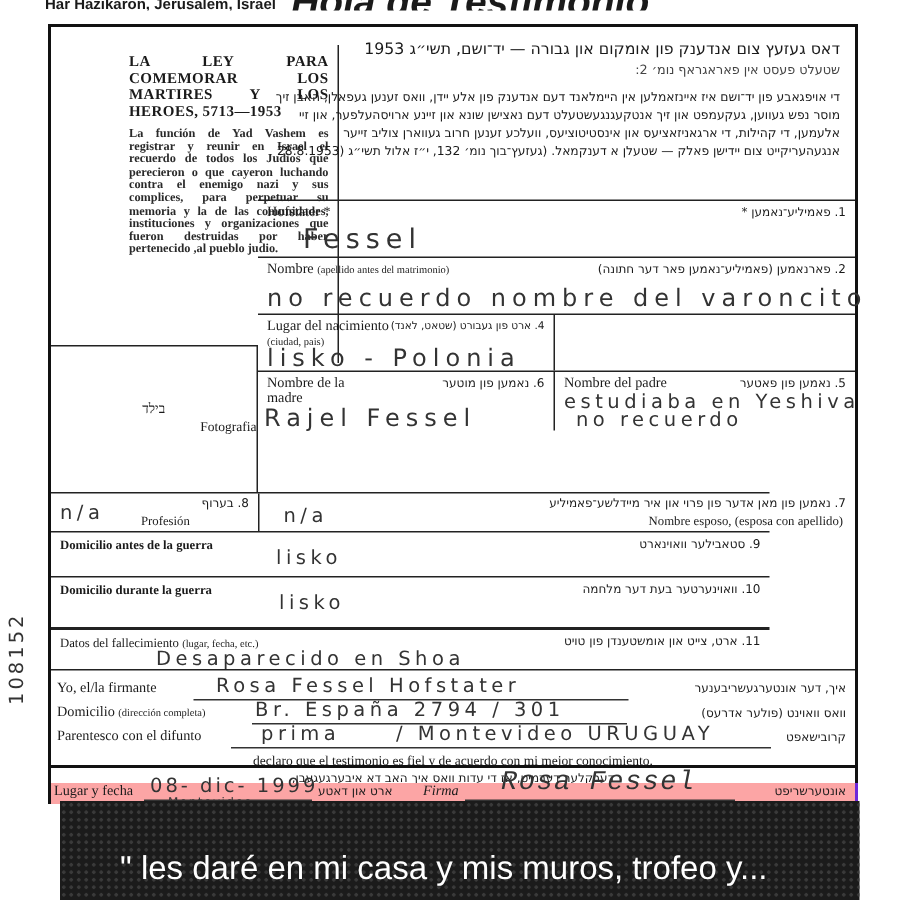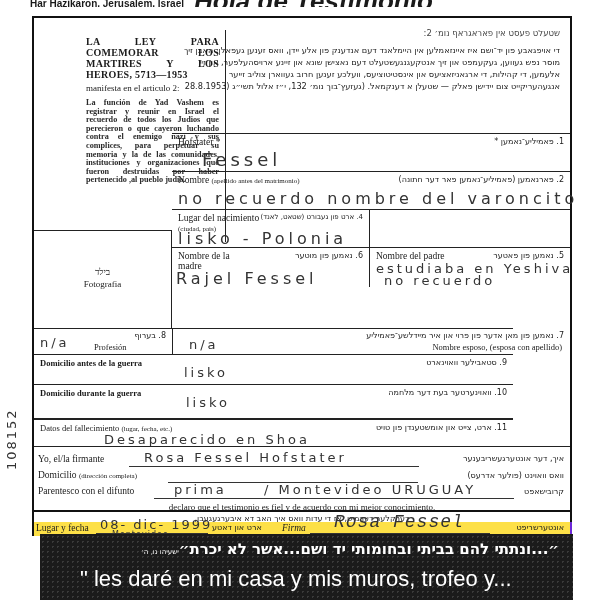--- a/index.html
+++ b/index.html
@@ -9,21 +9,21 @@
   .top-header .small { font-family:"Liberation Sans", sans-serif; font-size:10px; font-weight:bold; vertical-align:bottom; }
   .top-header .big { font-family:"Liberation Sans", sans-serif; font-size:26px; font-weight:bold; font-style:italic; margin-left:6px; line-height:16px; vertical-align:bottom; }
 
   .form { position:absolute; left:32px; top:16px; width:540px; height:496px; border:2px solid #111; box-sizing:border-box; }
   .law-box { position:absolute; left:0; top:12px; width:148px; height:212px; border-right:1.5px solid #222; box-sizing:border-box; padding:6px 6px 0 8px;margin-left:44px; }
   .law-title { font-size:10px; font-weight:bold; line-height:11px; text-align:justify; letter-spacing:0.3px; }
   .law-article { font-size:9px; line-height:12px; margin-top:2px; }
   .law-text { font-size:8.2px; line-height:8.6px; margin-top:5px; text-align:justify; font-weight:bold; color:#2a2a2a; }
   .photo-box { position:absolute; left:0; top:212px; width:138px; height:98px; border-top:1.5px solid #222; border-right:1.5px solid #222; box-sizing:border-box; text-align:center; }
   .photo-box .heb { position:absolute; top:36px; width:100%; font-size:9px; }
-  .photo-box .lbl { position:absolute; top:48px; width:100%; font-size:9px; }
+  .photo-box .lbl { position:absolute; top:48px; width:100%; font-size:9px;text-align:right; }
 
   .yiddish-header { position:absolute; left:138px; top:0; width:398px; height:115px; direction:rtl; padding:8px 10px 0 10px; box-sizing:border-box; font-family:"DejaVu Sans", sans-serif; }
   .yh-title { font-size:10.5px; line-height:14px; }
   .yh-sub { font-size:8.5px; line-height:14px; color:#444; }
   .yh-body { font-size:8.2px; line-height:12px; margin-top:4px; }
 
   .row { position:absolute; left:138px; width:398px; border-top:1.5px solid #222; box-sizing:border-box; }
   .full { left:0; width:479px; }
   .lbl-es { position:absolute; font-size:9.5px; left:6px; top:3px; }
   .lbl-es small { font-size:7px; }
@@ -51,30 +51,30 @@
   <span class="small">Har Hazikaron, Jerusalem, Israel</span>
   <span class="big">Hoja de Testimonio</span>
 </div>
 
 <div class="side-number">108152</div>
 
 <div class="form">
 
   <div class="law-box">
     <div class="law-title">LA LEY PARA COMEMORAR LOS MARTIRES Y LOS HEROES, 5713—1953</div>
-    <div class="law-article">manifesta en el articulo 2:</div>
     <div class="law-text">La función de Yad Vashem es registrar y reunir en Israel el recuerdo de todos los Judios que perecieron o que cayeron luchando contra el enemigo nazi y sus complices, para perpetuar su memoria y la de las comunidades, instituciones y organizaciones que fueron destruidas por haber pertenecido ,al pueblo judio.</div>
   </div>
 
   <div class="photo-box">
     <div class="heb">בילד</div>
     <div class="lbl">Fotografia</div>
   </div>
 
   <div class="yiddish-header">
+    <div class="yh-title">דאס געזעץ צום אנדענק פון אומקום און גבורה — יד־ושם, תשי״ג 1953</div>
     <div class="yh-sub">שטעלט פעסט אין פאראגראף נומ׳ 2:</div>
     <div class="yh-body">די אויפגאבע פון יד־ושם איז איינזאמלען אין היימלאנד דעם אנדענק פון אלע יידן, וואס זענען געפאלן, האבן זיך מוסר נפש געווען, געקעמפט און זיך אנטקעגנגעשטעלט דעם נאצישן שונא און זיינע ארויסהעלפער, און זיי אלעמען, די קהילות, די ארגאניזאציעס און אינסטיטוציעס, וועלכע זענען חרוב געווארן צוליב זייער אנגעהעריקייט צום יידישן פאלק — שטעלן א דענקמאל. (געזעץ־בוך נומ׳ 132, י״ז אלול תשי״ג (28.8.1953</div>
   </div>
 
   <div class="row" style="top:115px;height:38px;">
     <span class="lbl-es">Hofstater *</span>
     <span class="lbl-heb">1. פאמיליע־נאמען *</span>
     <span class="hw" style="left:30px;top:15px;font-size:18px;">Fessel</span>
   </div>
 
@@ -145,43 +145,43 @@
   <div class="sign-row" style="top:434px;height:16px;">
     <span style="position:absolute;left:4px;top:2px;">Yo, el/la firmante</span>
     <span class="line" style="left:95px;width:290px;top:14px;"></span>
     <span class="hw hw-s" style="left:110px;top:-2px;">Rosa Fessel Hofstater</span>
     <span class="lbl-heb" style="top:2px;right:6px;">איך, דער אונטערגעשריבענער</span>
   </div>
 </div>
 
 <div style="position:absolute;left:32px;top:470px;width:540px;height:64px;border-left:2px solid #111;border-right:2px solid #111;box-sizing:border-box;">
   <div style="position:absolute;left:4px;top:0;font-size:9.5px;"><span>Domicilio</span> <small style="font-size:7px;">(dirección completa)</small></div>
+  <span class="hw hw-s" style="left:136px;top:-4px;">Br. España 2794 / 301</span>
   <span style="position:absolute;left:134px;width:250px;top:12px;border-bottom:1px solid #333;"></span>
   <span class="lbl-heb" style="top:1px;">וואס וואוינט (פולער אדרעס)</span>
 
   <div style="position:absolute;left:4px;top:16px;font-size:9.5px;">Parentesco con el difunto</div>
   <span class="hw hw-s" style="left:140px;top:12px;">prima</span>
   <span class="hw hw-s" style="left:230px;top:12px;">/ Montevideo URUGUAY</span>
   <span style="position:absolute;left:120px;width:360px;top:28px;border-bottom:1px solid #333;"></span>
   <span class="lbl-heb" style="top:17px;">קרובישאפט</span>
 
   <div style="position:absolute;left:0;width:536px;top:32px;text-align:center;font-size:9px;">declaro que el testimonio es fiel y de acuerdo con mi mejor conocimiento.</div>
   <div class="heb-declare" style="top:44px;">דערקלער דערמיט, אז די עדות וואס איך האב דא איבערגעגעבן,</div>
   <div class="heb-declare" style="top:55px;">מיט אלע פרטים, איז א ריכטיקע לויט מיין בעסטען וויסן.</div>
 </div>
 
 <div style="position:absolute;left:32px;top:534px;width:540px;height:0;"></div>
-<div style="position:absolute;left:32px;top:522px;width:540px;height:14px;border-left:2px solid #111;border-right:2px solid #6d28d9;box-sizing:border-box;font-size:9.5px;background:#fde047;">
+<div style="position:absolute;left:32px;top:522px;width:540px;height:14px;border-left:2px solid #111;border-right:2px solid #6d28d9;box-sizing:border-box;font-size:9.5px;background:#fca5a5;">
   <span style="position:absolute;left:2px;top:1px;">Lugar y fecha</span>
   <span class="hw" style="left:66px;top:-5px;font-size:13px;letter-spacing:2px;">08- dic- 1999</span>
   <span class="hw" style="left:78px;top:8px;font-size:8px;letter-spacing:1px;">Montevideo</span>
   <span style="position:absolute;left:62px;width:112px;top:11px;border-bottom:1px solid #333;"></span>
   <span style="position:absolute;left:178px;top:1px;font-family:'DejaVu Sans',sans-serif;font-size:8px;direction:rtl;">ארט און דאטע</span>
   <span style="position:absolute;left:248px;top:1px;font-style:italic;">Firma</span>
   <span class="hw" style="left:300px;top:-10px;font-family:Liberation Mono, monospace;font-style:italic;font-size:18px;letter-spacing:1px;">Rosa Fessel</span>
   <span style="position:absolute;left:276px;width:180px;top:11px;border-bottom:1px solid #333;"></span>
   <span class="lbl-heb" style="top:1px;">אונטערשריפט</span>
 </div>
 
 <div class="banner">
-  <div class="banner-heb"><span>״...ונתתי להם בביתי ובחומותי יד ושם...אשר לא יכרת״</span><span class="banner-ref">ישעיהו נו, ה׳</span></div>
   <div class="banner-es">" les daré en mi casa y mis muros, trofeo y...</div>
 </div>
 
 </body></html>

